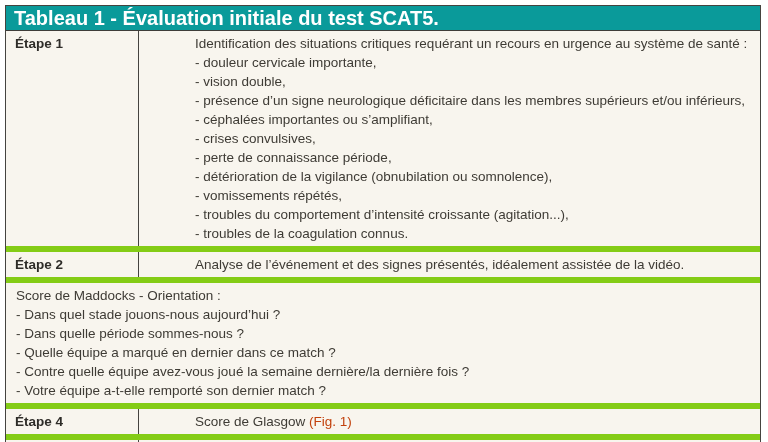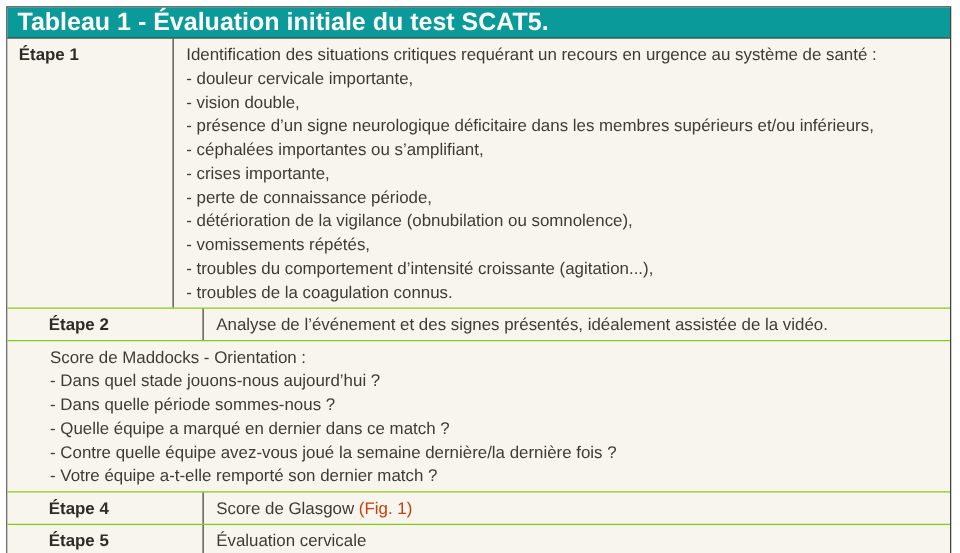--- a/index.html
+++ b/index.html
@@ -29,24 +29,24 @@
     line-height: 24px;
     height: 24px;
     padding-left: 8px;
     border-bottom: 1px solid #3f3d39;
     white-space: nowrap;
     overflow: hidden;
   }
   .row {
     display: flex;
     background: #f8f5ee;
+    gap: 46px;
   }
   .row + .row {
-    border-top: 1px solid #84cc16;
-    padding-left: 24px;
+    border-top: 6px solid #84cc16;
   }
   .label-cell {
     width: 133px;
     min-width: 133px;
     box-sizing: border-box;
     border-right: 1px solid #45433f;
     font-weight: 700;
     font-size: 13.5px;
     color: #2e2c28;
     padding: 3px 4px 3px 9px;
@@ -78,21 +78,21 @@
   </div>
 
   <div class="row">
     <div class="label-cell">Étape 1</div>
     <div class="content-cell">
       <div class="line">Identification des situations critiques requérant un recours en urgence au système de santé :</div>
       <div class="line">- douleur cervicale importante,</div>
       <div class="line">- vision double,</div>
       <div class="line">- présence d’un signe neurologique déficitaire dans les membres supérieurs et/ou inférieurs,</div>
       <div class="line">- céphalées importantes ou s’amplifiant,</div>
-      <div class="line">- crises importante,</div>
+      <div class="line">- crises convulsives,</div>
       <div class="line">- perte de connaissance période,</div>
       <div class="line">- détérioration de la vigilance (obnubilation ou somnolence),</div>
       <div class="line">- vomissements répétés,</div>
       <div class="line">- troubles du comportement d’intensité croissante (agitation...),</div>
       <div class="line">- troubles de la coagulation connus.</div>
     </div>
   </div>
 
   <div class="row">
     <div class="label-cell">Étape 2</div>

